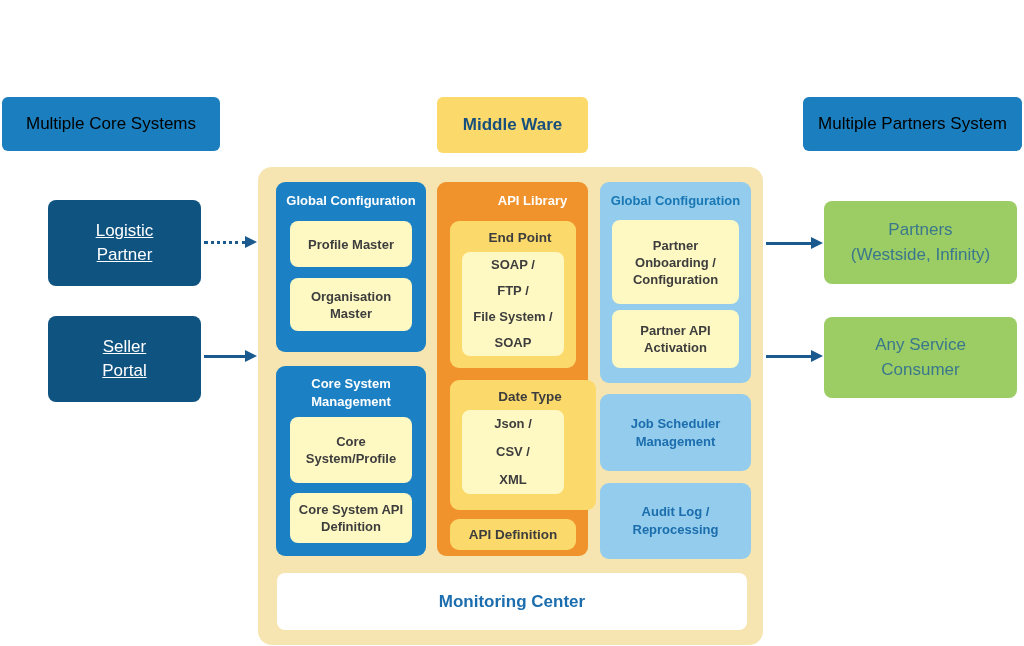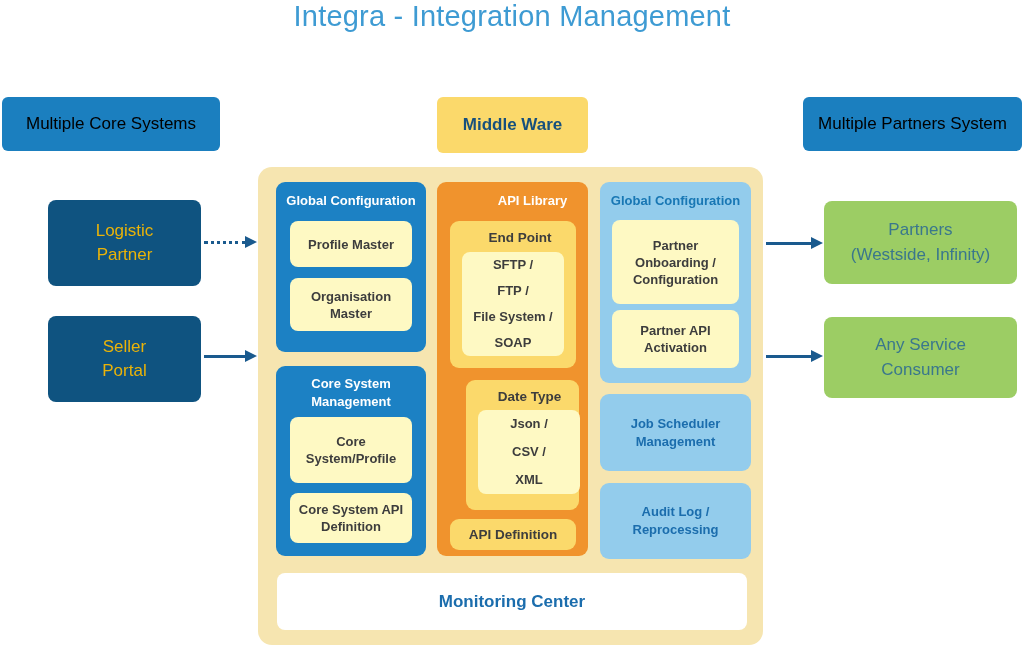--- a/index.html
+++ b/index.html
@@ -17,22 +17,22 @@
   .hdr-box {
     position:absolute; background:var(--header-blue,#1b7fbf); color:#000000;
     font-size:17px; border-radius:6px;
   }
   .mw-hdr {
     position:absolute; background:var(--yellow,#fbd96b); color:var(--navy-text,#17507d);
     font-size:17px; font-weight:700; border-radius:6px;
   }
 
   .navy-box {
-    position:absolute; background:var(--navy,#0f5380); color:#eab308;
-    font-size:17px; line-height:1.42; border-radius:8px;
+    position:absolute; background:var(--navy,#0f5380); color:#ffffff;
+    font-size:17px; line-height:1.42; border-radius:8px;text-decoration:underline;
   }
 
   .green-box {
     position:absolute; background:var(--green,#9ccd64); color:var(--teal-text,#3a778c);
     font-size:17px; line-height:1.42; border-radius:8px;
   }
 
   .container {
     position:absolute; left:258px; top:167px; width:505px; height:478px;
     background:var(--cream,#f6e5b0); border-radius:14px;
@@ -75,21 +75,20 @@
     position:absolute; top:-6px; right:-11px; width:0; height:0;
     border-left:12px solid var(--arrow,#1a5a8e);
     border-top:6px solid transparent; border-bottom:6px solid transparent;
   }
 </style>
 </head>
 <body>
 
 <div class="canvas">
 
-  <div class="diagram-title">Integra - Integration Management</div>
 
   <div class="hdr-box flexc" style="left:2px; top:97px; width:218px; height:54px;">Multiple Core Systems</div>
 
   <div class="mw-hdr flexc" style="left:437px; top:97px; width:151px; height:56px;">Middle Ware</div>
 
   <div class="hdr-box flexc" style="left:803px; top:97px; width:219px; height:54px;">Multiple Partners System</div>
 
   <div class="navy-box flexc" style="left:48px; top:200px; width:153px; height:86px;">
     <span style="max-width:80px;">Logistic Partner</span>
   </div>
@@ -117,29 +116,29 @@
       </div>
     </div>
 
     <div class="panel orange" style="left:179px; top:15px; width:151px; height:374px;">
       <div class="panel-hd" style="padding-top:10px;">API Library</div>
 
       <div class="yellow-box" style="left:13px; top:39px; width:126px; height:147px;">
         <div class="yb-title">End Point</div>
         <div class="white-box flexc stack" style="left:12px; top:31px; width:102px; height:104px; line-height:26px;">
           <div>
-            <span>SFTP /</span>
+            <span>SOAP /</span>
             <span>FTP /</span>
             <span>File System /</span>
             <span>SOAP</span>
           </div>
         </div>
       </div>
 
-      <div class="yellow-box" style="left:29px; top:198px; width:113px; height:130px;">
+      <div class="yellow-box" style="left:13px; top:198px; width:146px; height:130px;">
         <div class="yb-title">Date Type</div>
         <div class="white-box flexc stack" style="left:12px; top:30px; width:102px; height:84px; line-height:28px;">
           <div>
             <span>Json /</span>
             <span>CSV /</span>
             <span>XML</span>
           </div>
         </div>
       </div>
 

